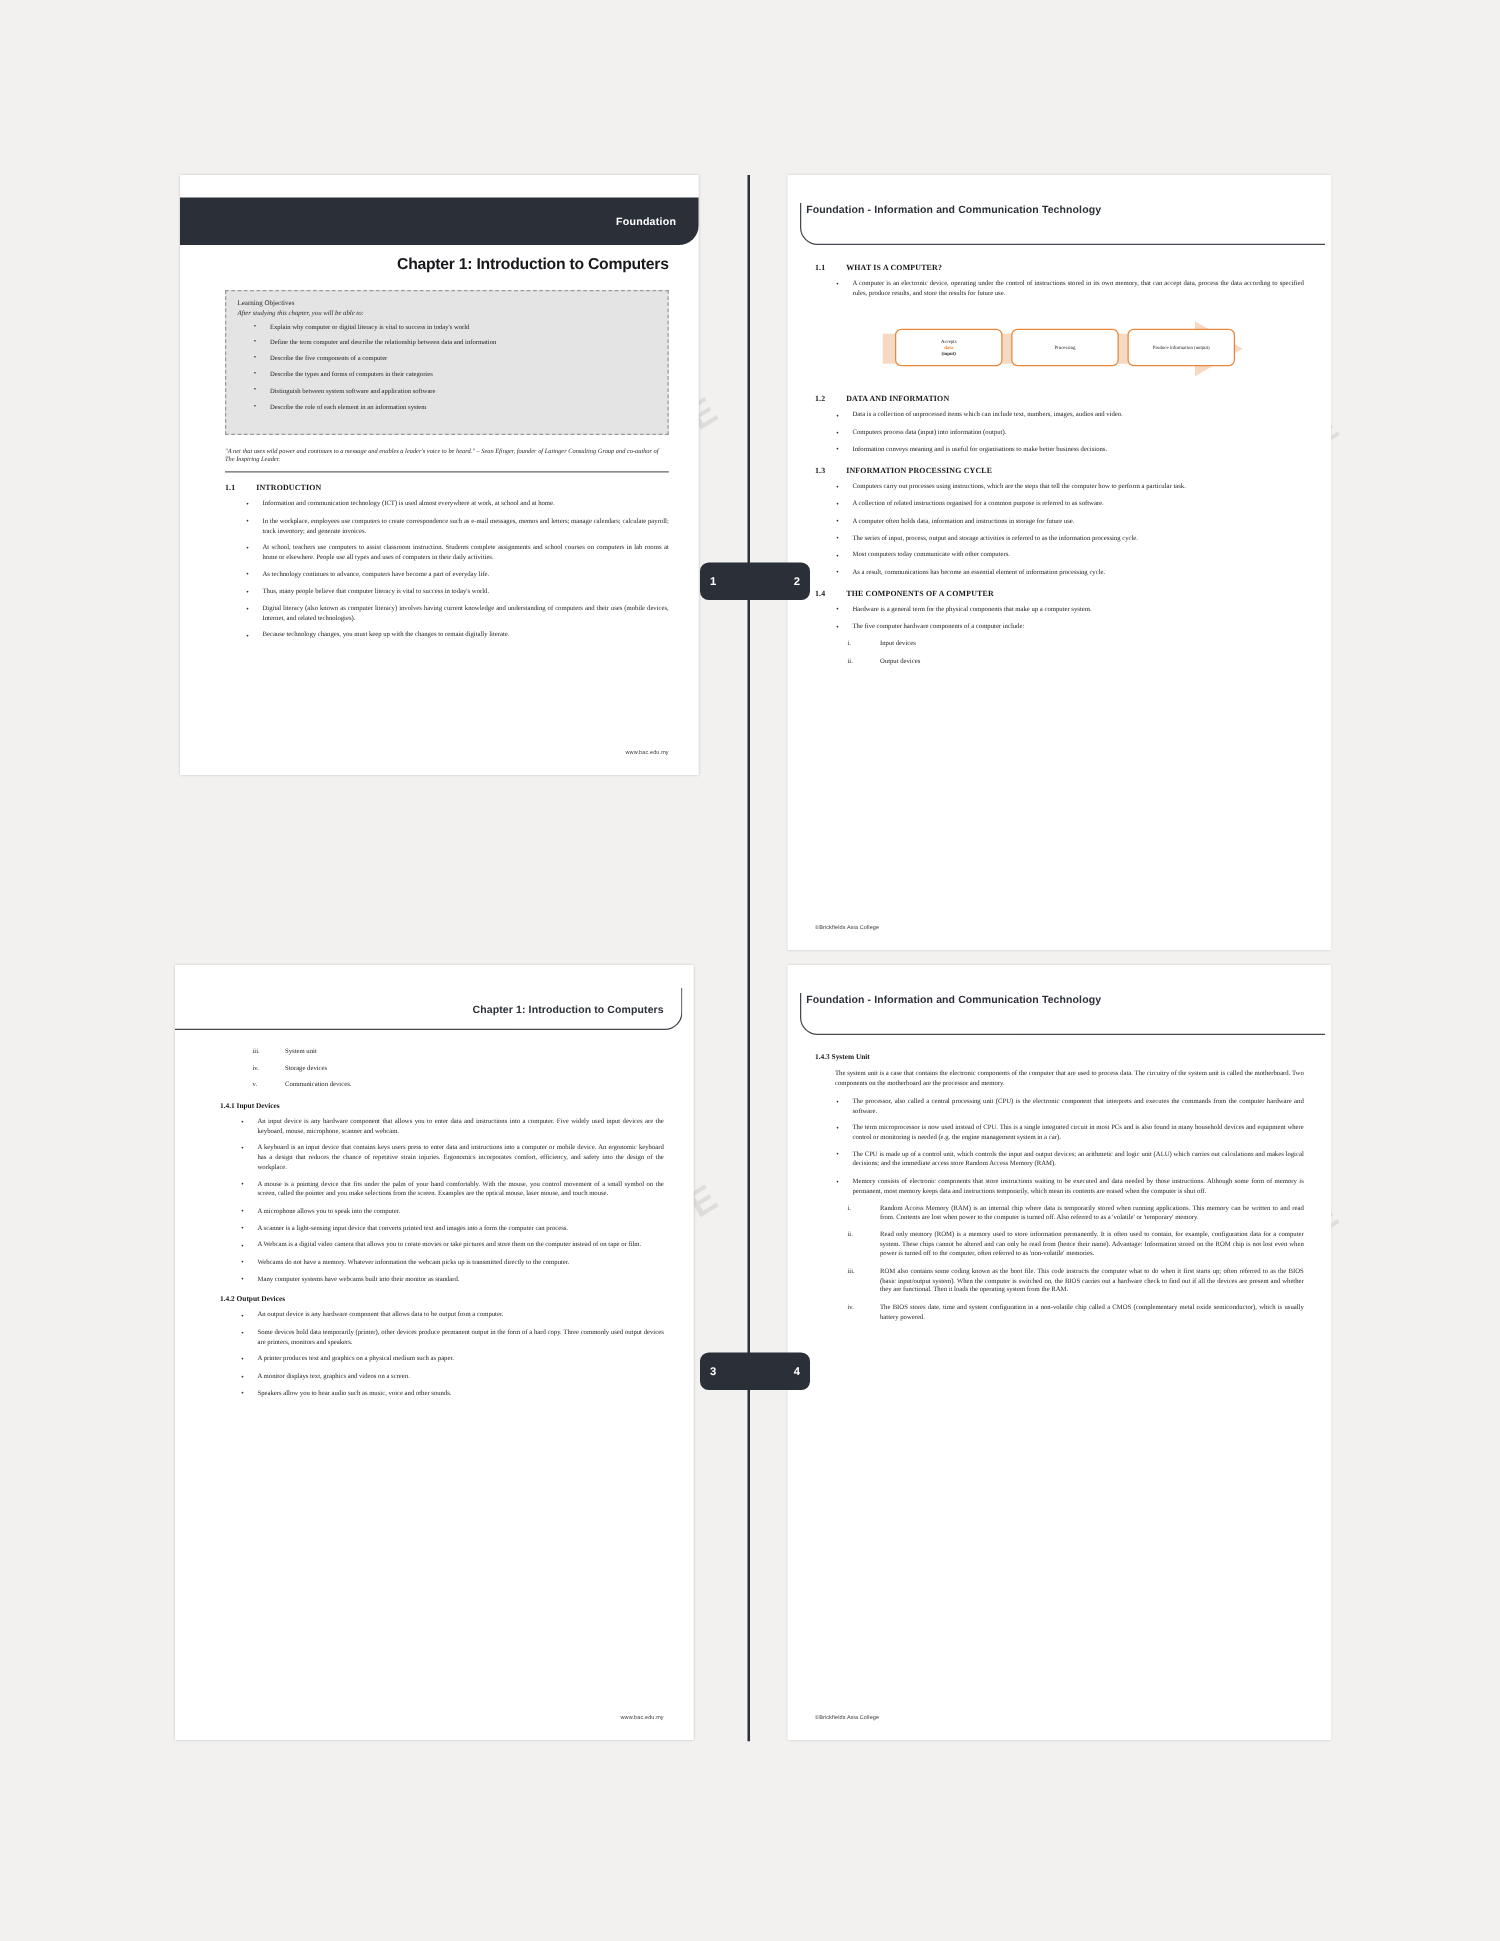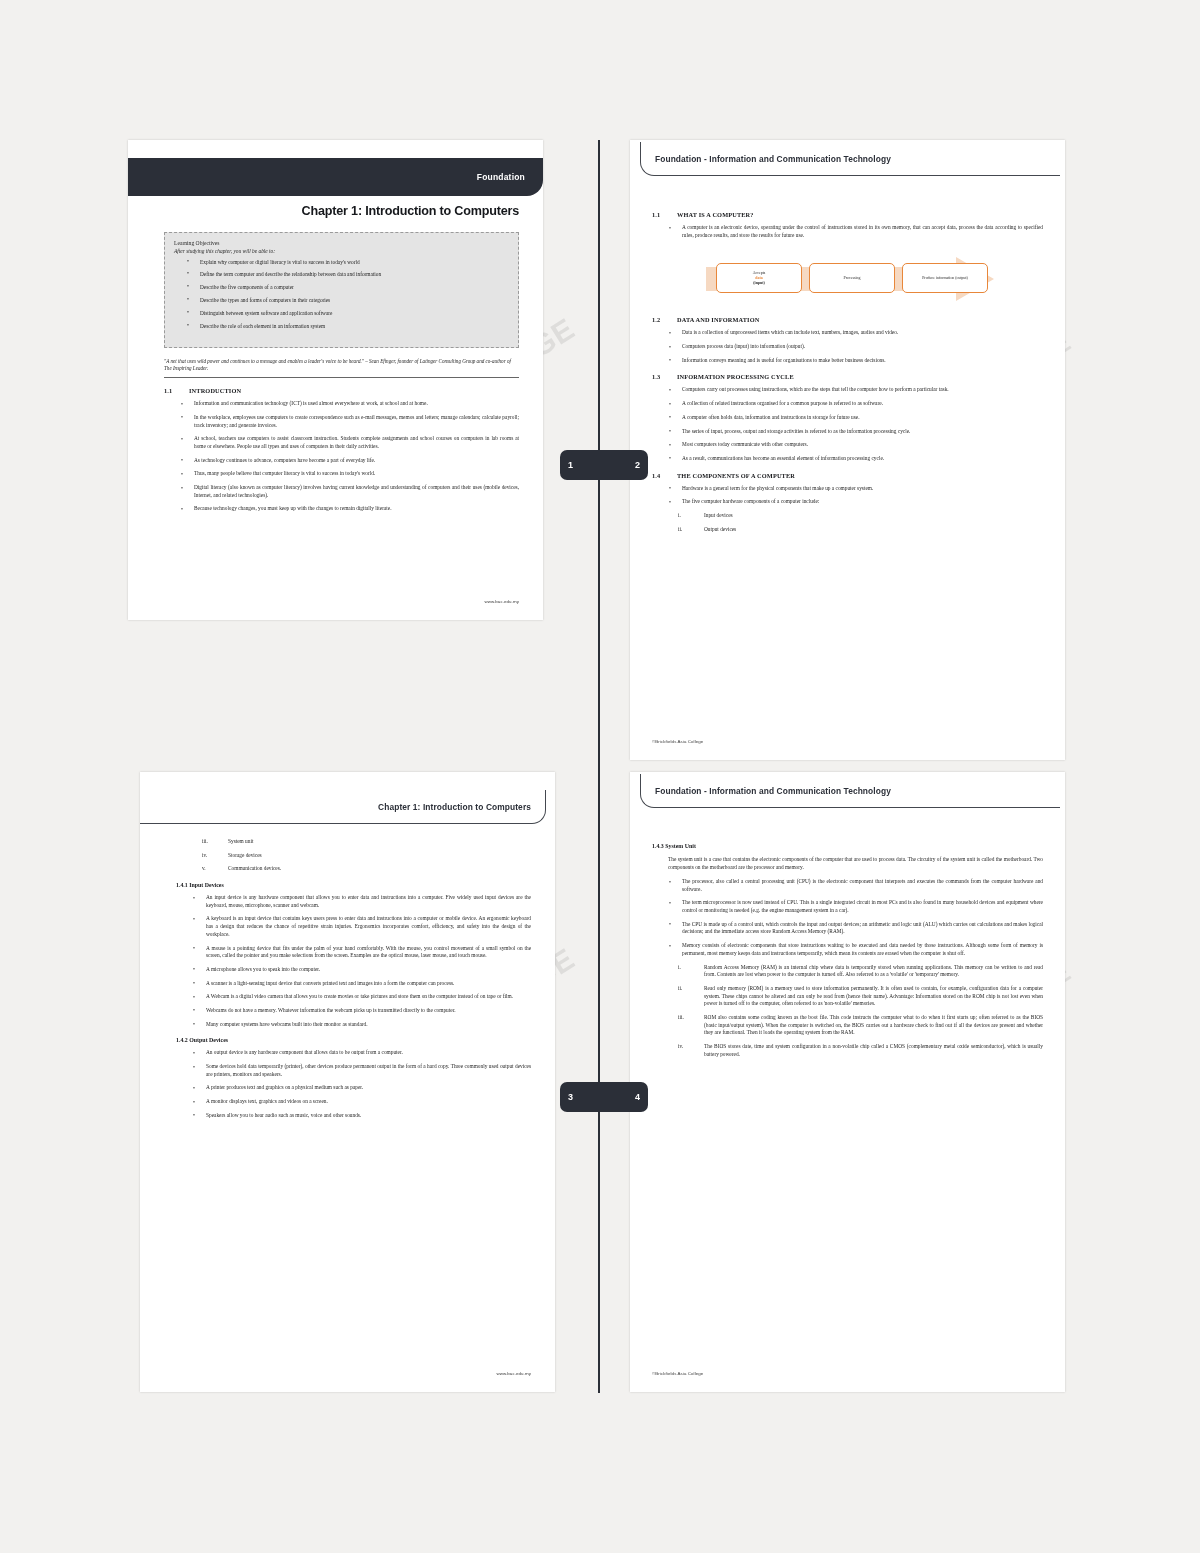--- a/index.html
+++ b/index.html
@@ -18,21 +18,21 @@
     position:absolute;
     left:0;top:0;width:1200px;height:1553px;
   }
   
   .page{
     position:absolute;
     background:#ffffff;
     box-shadow:0 0 2px rgba(0,0,0,.18);
     overflow:hidden;
   }
-  .pg-tl{left:128px;top:140px;width:415px;height:480px;}
+  .pg-tl{left:144px;top:140px;width:415px;height:480px;}
   .pg-tr{left:630px;top:140px;width:435px;height:620px;}
   .pg-bl{left:140px;top:772px;width:415px;height:620px;}
   .pg-br{left:630px;top:772px;width:435px;height:620px;}
 
   
   .spine{
     position:absolute;left:598px;top:140px;width:2px;height:1253px;
     background:#2c3038;
   }
 
@@ -55,24 +55,24 @@
     position:absolute;left:0;top:18px;width:415px;height:38px;
     background:#2b2f38;border-radius:0 0 16px 0;
     display:flex;align-items:center;justify-content:flex-end;
     box-sizing:border-box;padding-right:18px;
   }
   .hdr-dark span{
     color:#ffffff;font-family:"Liberation Sans", sans-serif;
     font-size:8.5px;font-weight:bold;letter-spacing:.2px;
   }
   .hdr-line-r{
-    position:absolute;left:10px;top:2px;width:420px;height:34px;
+    position:absolute;left:10px;top:22px;width:420px;height:34px;
     border-left:1.6px solid #44484f;border-bottom:1.4px solid #44484f;
     border-radius:0 0 0 14px;
-    display:flex;align-items:center;padding-left:14px;box-sizing:border-box;
+    display:flex;padding-left:4px;box-sizing:border-box;
   }
   .hdr-line-r span{
     font-family:"Liberation Sans", sans-serif;font-size:8.4px;
     font-weight:bold;color:#2b2f38;letter-spacing:.1px;
   }
   .hdr-line-l{
     position:absolute;left:-14px;top:18px;width:420px;height:34px;
     border-right:1.6px solid #44484f;border-bottom:1.4px solid #44484f;
     border-radius:0 0 14px 0;
     display:flex;align-items:center;justify-content:flex-end;

